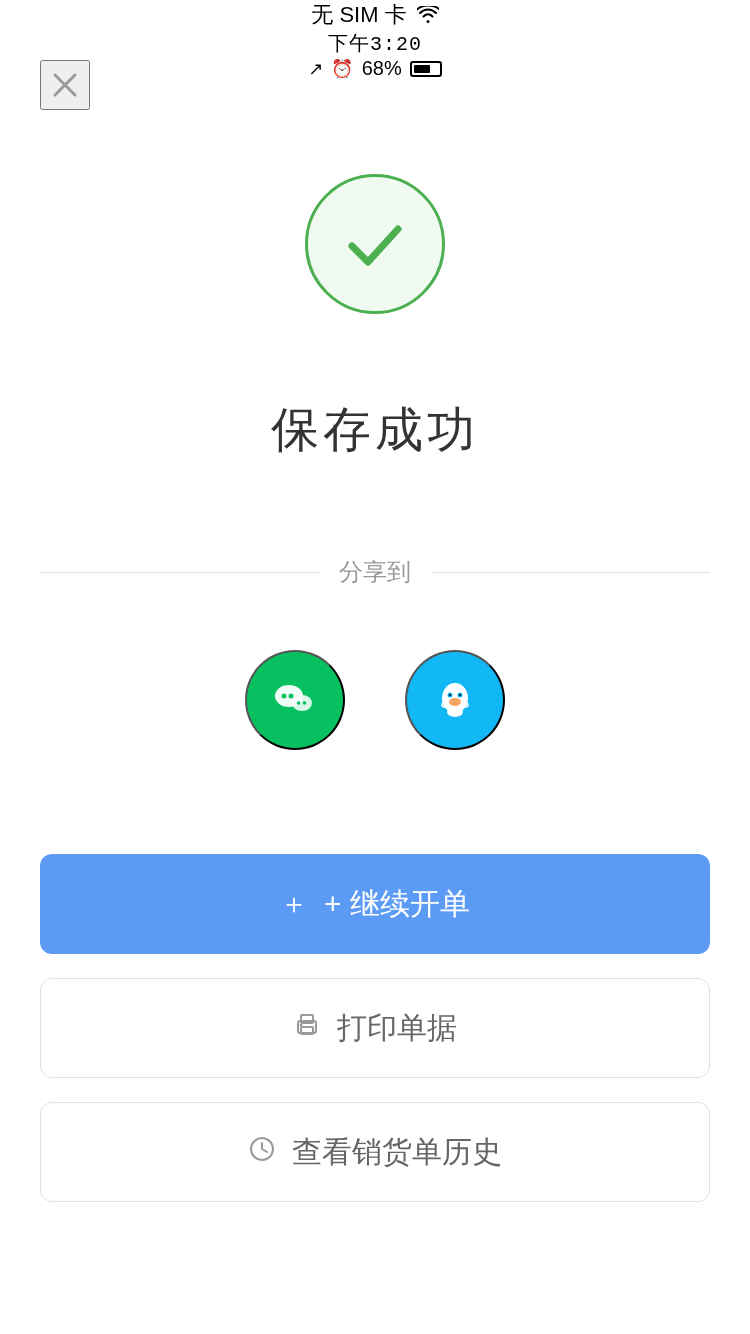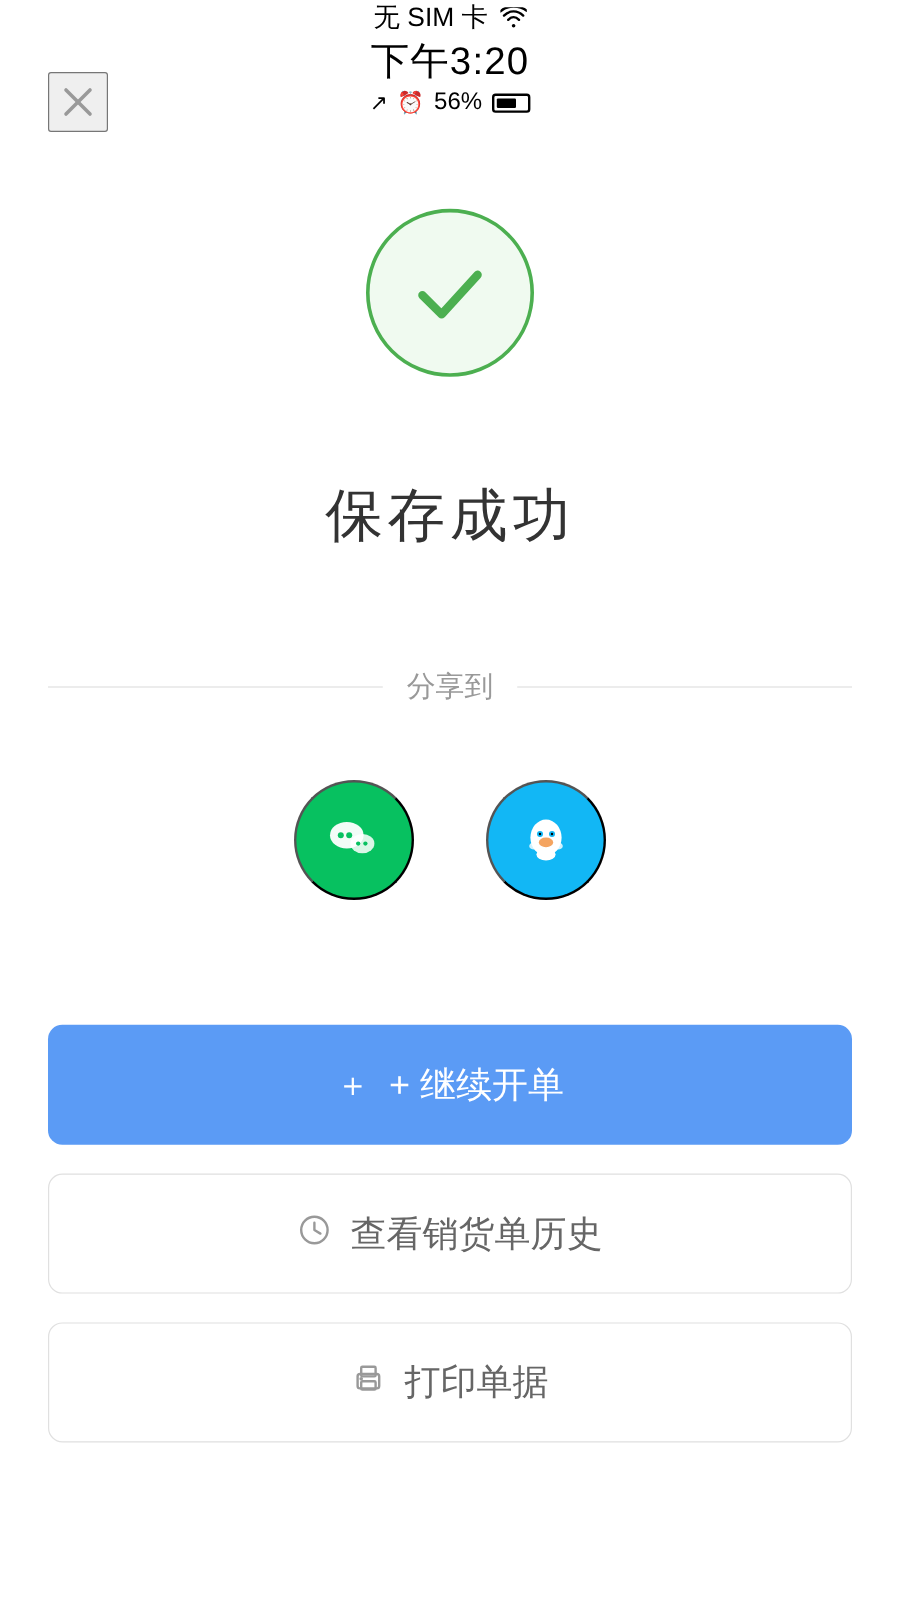--- a/index.html
+++ b/index.html
@@ -28,23 +28,24 @@
       flex-direction: column;
     }
     .status-left {
       display: flex;
       align-items: center;
       gap: 10px;
       font-size: 22px;
       font-weight: 400;
     }
     .status-center {
-      font-size: 32px;
+      font-size: 20px;
       font-weight: 500;
       letter-spacing: 1px;
+      font-family: Liberation Mono, monospace;
     }
     .status-right {
       display: flex;
       align-items: center;
       gap: 8px;
       font-size: 22px;
     }
 
     
     .content {
@@ -202,21 +203,21 @@
       <path d="M11 14a1.5 1.5 0 1 1 0 3 1.5 1.5 0 0 1 0-3z" fill="#000"></path>
       <path d="M6.5 10.5C7.9 9.1 9.4 8.3 11 8.3s3.1.8 4.5 2.2" stroke="#000" stroke-width="2" fill="none" stroke-linecap="round"></path>
       <path d="M3 7C5.2 4.8 8 3.5 11 3.5s5.8 1.3 8 3.5" stroke="#000" stroke-width="2" fill="none" stroke-linecap="round"></path>
       <path d="M0 3.5C3 .7 6.8-.5 11-.5s8 1.2 11 3.5" stroke="#000" stroke-width="2" fill="none" stroke-linecap="round"></path>
     </svg>
   </div>
   <div class="status-center">下午3:20</div>
   <div class="status-right">
     <span style="font-size:18px;">↗</span>
     <span style="font-size:18px;">⏰</span>
-    <span style="font-size:20px;">56%</span>
+    <span style="font-size:20px;">68%</span>
     <div class="battery-body">
       <div class="battery-fill"></div>
     </div>
   </div>
 </div>
 
 <div class="content">
 
   <button class="close-btn">
     <svg viewBox="0 0 30 30" fill="none" xmlns="http://www.w3.org/2000/svg">
@@ -272,34 +273,34 @@
   <div class="action-buttons">
 
     <button class="btn btn-primary">
       <span class="btn-icon">＋</span>
       <span>+ 继续开单</span>
     </button>
 
     <button class="btn btn-secondary">
       <span class="btn-icon">
         <svg width="28" height="28" viewBox="0 0 28 28" fill="none">
-          <circle cx="14" cy="14" r="11" stroke="#999" stroke-width="2"></circle>
-          <polyline points="14,8 14,14 19,17" stroke="#999" stroke-width="2" stroke-linecap="round" stroke-linejoin="round"></polyline>
-        </svg>
-      </span>
-      <span>查看销货单历史</span>
-    </button>
-
-    <button class="btn btn-secondary">
-      <span class="btn-icon">
-        <svg width="28" height="28" viewBox="0 0 28 28" fill="none">
           <rect x="5" y="10" width="18" height="12" rx="2" stroke="#999" stroke-width="2"></rect>
           <rect x="8" y="4" width="12" height="8" rx="1" stroke="#999" stroke-width="2"></rect>
           <rect x="8" y="16" width="12" height="7" rx="1" stroke="#999" stroke-width="2"></rect>
           <circle cx="8" cy="14" r="1.5" fill="#999"></circle>
         </svg>
       </span>
       <span>打印单据</span>
     </button>
 
+    <button class="btn btn-secondary">
+      <span class="btn-icon">
+        <svg width="28" height="28" viewBox="0 0 28 28" fill="none">
+          <circle cx="14" cy="14" r="11" stroke="#999" stroke-width="2"></circle>
+          <polyline points="14,8 14,14 19,17" stroke="#999" stroke-width="2" stroke-linecap="round" stroke-linejoin="round"></polyline>
+        </svg>
+      </span>
+      <span>查看销货单历史</span>
+    </button>
+
   </div>
 
 </div>
 
 </body></html>

